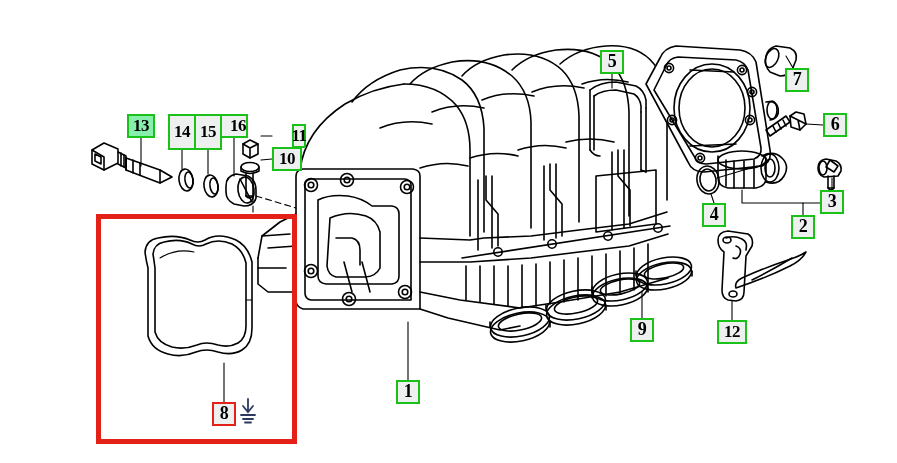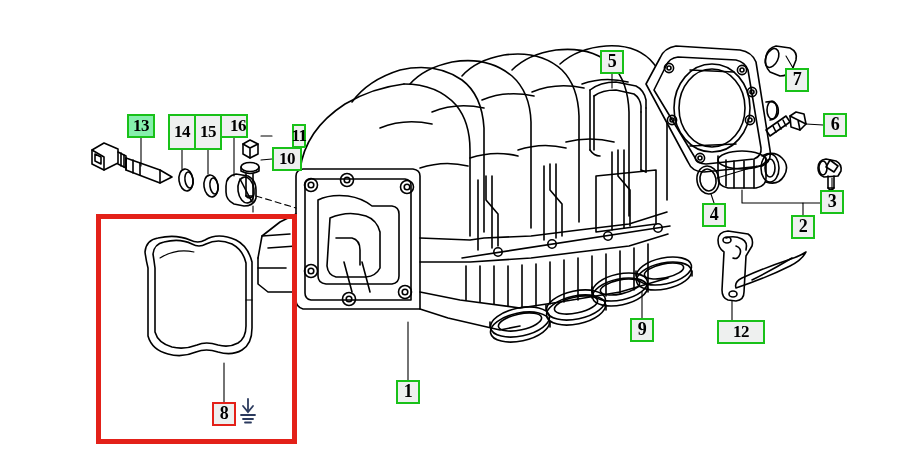--- a/index.html
+++ b/index.html
@@ -322,21 +322,21 @@
       </div>
       <div class="callout" style="left: 630px; top: 318px; width: 24px; height: 24px; font-size: 18px; background: rgb(238, 240, 239); border-color: rgb(25, 193, 25);">
         <span>9</span>
       </div>
       <div class="callout" style="left: 272px; top: 147px; width: 30px; height: 24px; font-size: 17px; background: rgb(238, 240, 239); border-color: rgb(25, 193, 25);">
         <span>10</span>
       </div>
       <div class="callout" style="left: 272px; top: 124px; width: 14px; height: 24px; font-size: 17px; background: rgb(238, 240, 239); border-color: rgb(25, 193, 25); margin-left: 20px;">
         <span>11</span>
       </div>
-      <div class="callout" style="left: 717px; top: 320px; width: 48px; height: 24px; font-size: 17px; background: rgb(238, 240, 239); border-color: rgb(25, 193, 25);">
+      <div class="callout" style="left: 717px; top: 320px; width: 30px; height: 24px; font-size: 17px; background: rgb(238, 240, 239); border-color: rgb(25, 193, 25);">
         <span>12</span>
       </div>
       <div class="callout" style="left: 127px; top: 114px; width: 28px; height: 24px; font-size: 17px; background: #86efac; border-color: rgb(25, 193, 25);">
         <span>13</span>
       </div>
       <div class="callout" style="left: 168px; top: 114px; width: 28px; height: 36px; font-size: 17px; background: rgb(238, 240, 239); border-color: rgb(25, 193, 25);">
         <span>14</span>
       </div>
       <div class="callout" style="left: 194px; top: 114px; width: 28px; height: 36px; font-size: 17px; background: rgb(238, 240, 239); border-color: rgb(25, 193, 25);">
         <span>15</span>

